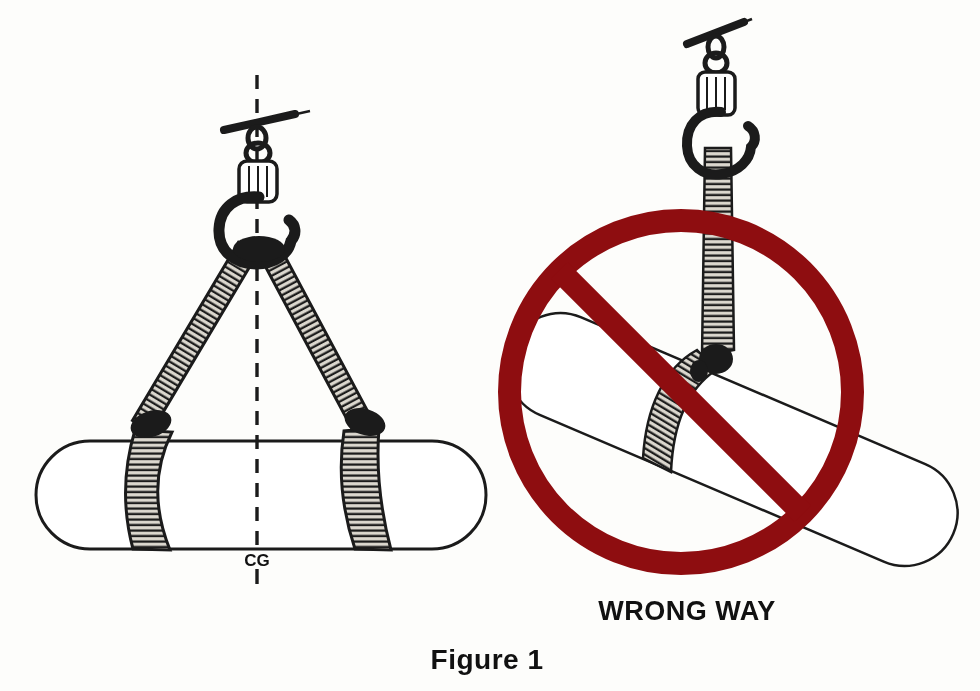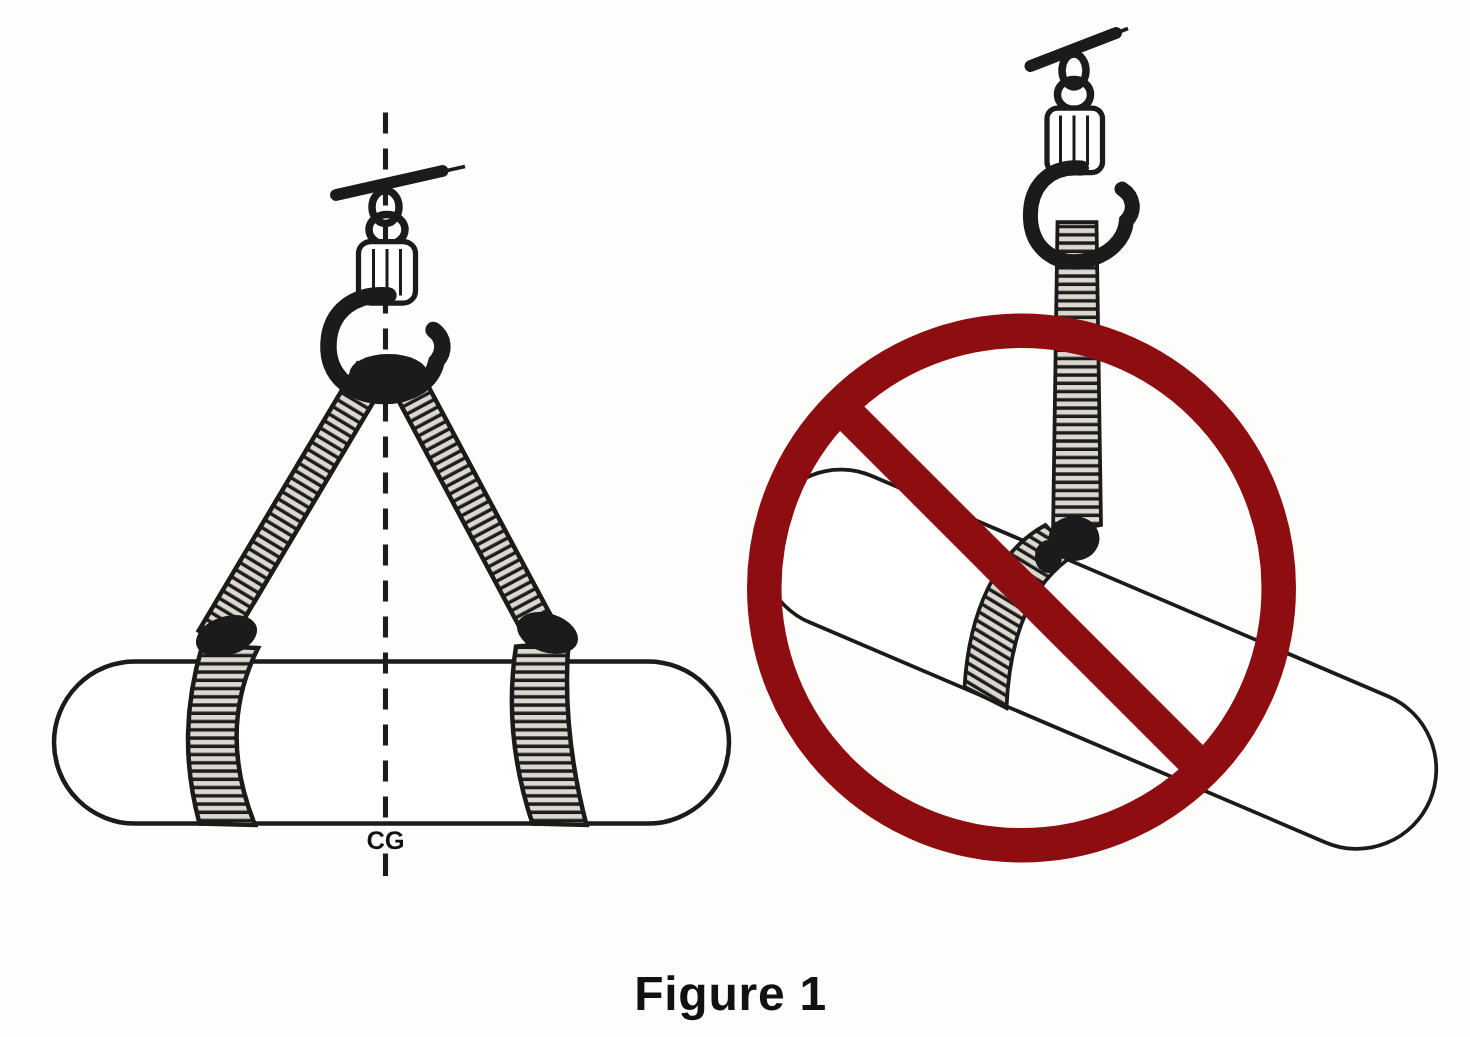--- a/index.html
+++ b/index.html
@@ -11,21 +11,21 @@
   #artwork{position:absolute;left:0;top:0;}
   .panel-label{
     position:absolute;transform:translateX(-50%);
     font-weight:700;font-size:27px;line-height:1;letter-spacing:.5px;
     color:var(--label,#111);white-space:nowrap;
   }
   #right-way-label{left:263px;top:598px;}
   #wrong-way-label{left:687px;top:598px;}
   #figure-caption{
     position:absolute;left:487px;top:646px;transform:translateX(-50%);
-    font-weight:700;font-size:32px;line-height:1;letter-spacing:.5px;
+    font-weight:700;font-size:28px;line-height:1;letter-spacing:.5px;
     color:var(--label,#111);white-space:nowrap;
   }
   
   .stroke-ink{stroke:var(--ink,#1b1b1b);}
   .fill-ink{fill:var(--ink,#1b1b1b);}
   .fill-paper{fill:#ffffff;}
   .red-stroke{stroke:var(--red,#8e0d10);}
   .sling-bg{fill:var(--sling_light,#dcd8cf);}
   .sling-bar{fill:var(--sling_dark,#1c1c1c);}
   .cg-text{
@@ -116,15 +116,16 @@
       </g>
 
       <g fill="none">
         <circle cx="681" cy="392" r="171.5" class="red-stroke" stroke-width="23"></circle>
         <line x1="559.4" y1="270.4" x2="802.6" y2="513.6" class="red-stroke" stroke-width="23"></line>
       </g>
     </g>
   </svg>
 
 
+  <div class="panel-label" id="wrong-way-label">WRONG WAY</div>
 
   <div id="figure-caption">Figure 1</div>
 </div>
 
 </body></html>

